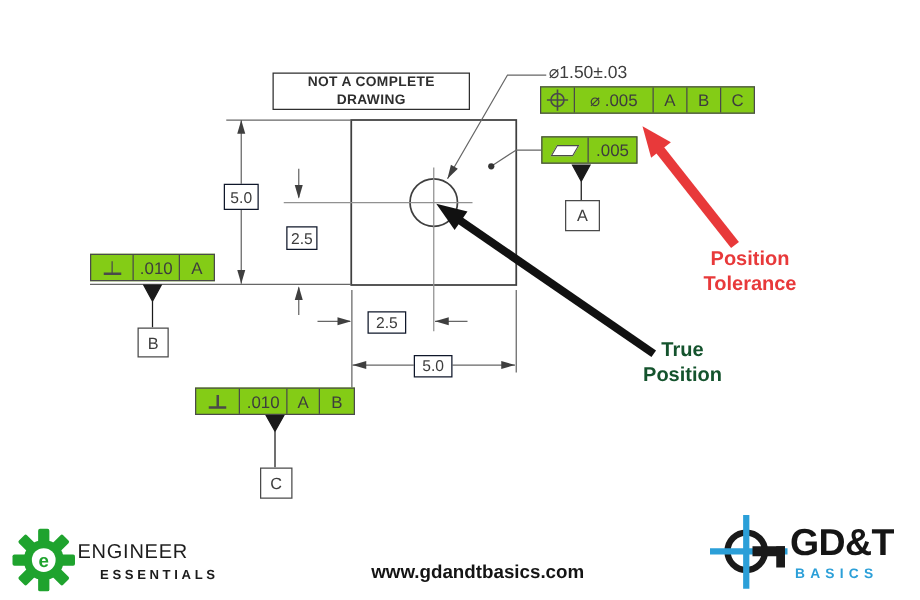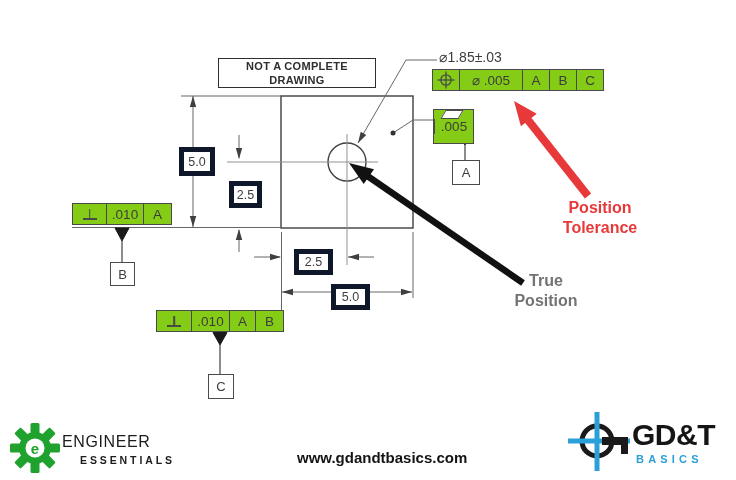--- a/index.html
+++ b/index.html
@@ -8,21 +8,21 @@
     font-family:"Liberation Sans", sans-serif; overflow:hidden;
   }
   #drawing-svg { position:absolute; left:0; top:0; }
   .abs { position:absolute; }
   .note-box {
     border:1.6px solid #2e2e2e; color:#2e2e2e; background:#fff;
     font-size:11px; font-weight:700; letter-spacing:0.3px;
     text-align:center; line-height:14px; padding:0 3px;
   }
   .dim-box {
-    border:5px solid #0f172a; background:#fff; color:#3d3d3d;
+    border:1px solid #0f172a; background:#fff; color:#3d3d3d;
     text-align:center; font-size:12.5px;
     display:flex; align-items:center; justify-content:center;
   }
   .fcf {
     display:flex; border:1.3px solid #4a4a4a; background:#84cc16;
     box-sizing:border-box;
   }
   .fcf .cell {
     display:flex; align-items:center; justify-content:center;
     border-left:1.3px solid #4a4a4a; font-size:13.5px; color:#3d3d3d;
@@ -39,21 +39,21 @@
   }
   .perp-sym::after {
     content:""; position:absolute; left:50%; transform:translateX(-50%);
     bottom:1px; width:1.6px; height:10px; background:#4a4a4a;
   }
   .flat-sym {
     width:16px; height:7px; border:1.4px solid #4a4a4a; transform:skewX(-30deg); background:#fff;
   }
   .callout-text { font-size:14px; color:#3d3d3d; }
   .red-label { color:#e8393a; font-weight:700; font-size:16px; line-height:20px; text-align:center; }
-  .black-label { color:#737373; font-weight:700; font-size:16px; line-height:20px; text-align:center; }
+  .black-label { color:#14532d; font-weight:700; font-size:16px; line-height:20px; text-align:center; }
   .red-label span, .black-label span { display:block; }
   .logo-text-1 { font-size:16px; font-weight:400; color:#1c1c1c; letter-spacing:0.6px;text-align:right; }
   .logo-text-2 { font-size:10.5px; font-weight:600; color:#1c1c1c; letter-spacing:2.9px;padding-left:17px; }
   .website { font-size:15px; font-weight:700; color:#141414; }
   .gdt-text-1 { font-size:30px; font-weight:800; color:#151515; letter-spacing:-0.5px; }
   .gdt-text-2 { font-size:11px; font-weight:700; color:#2b9fd8; letter-spacing:4.2px; }
 </style>
 </head>
 <body>
 
@@ -143,37 +143,37 @@
     </g>
   </svg>
 
   <div class="abs note-box" style="left:218px; top:58px; width:150px;">NOT A COMPLETE DRAWING</div>
 
   <div class="abs dim-box" style="left:179px; top:147px; width:26px; height:19px;">5.0</div>
   <div class="abs dim-box" style="left:229px; top:181px; width:23px; height:17px;">2.5</div>
   <div class="abs dim-box" style="left:294px; top:249px; width:29px; height:16px;">2.5</div>
   <div class="abs dim-box" style="left:331px; top:284px; width:29px; height:16px;">5.0</div>
 
-  <div class="abs callout-text" style="left:439px; top:49px;">⌀1.85±.03</div>
+  <div class="abs callout-text" style="left:439px; top:49px;">⌀1.50±.03</div>
 
   <div class="abs fcf" style="left:432px; top:69px; height:22px;">
     <div class="cell" style="width:26px;">
       <svg width="18" height="18" viewBox="0 0 18 18">
         <circle cx="9" cy="9" r="5.2" stroke="#4a4a4a" stroke-width="1.3" fill="none"></circle>
         <line x1="9" y1="0.5" x2="9" y2="17.5" stroke="#4a4a4a" stroke-width="1.3"></line>
         <line x1="0.5" y1="9" x2="17.5" y2="9" stroke="#4a4a4a" stroke-width="1.3"></line>
       </svg>
     </div>
     <div class="cell" style="width:63px;">⌀ .005</div>
     <div class="cell" style="width:27px;">A</div>
     <div class="cell" style="width:27px;">B</div>
     <div class="cell" style="width:27px;">C</div>
   </div>
 
-  <div class="abs fcf" style="left:433px; top:109px; height:35px;flex-direction:column;">
+  <div class="abs fcf" style="left:433px; top:109px; height:22px;">
     <div class="cell" style="width:36px;">
       <div class="flat-sym"></div>
     </div>
     <div class="cell" style="width:39px;">.005</div>
   </div>
 
   <div class="abs fcf" style="left:72px; top:203px; height:22px;">
     <div class="cell" style="width:33px;">
       <div class="perp-sym"></div>
     </div>

